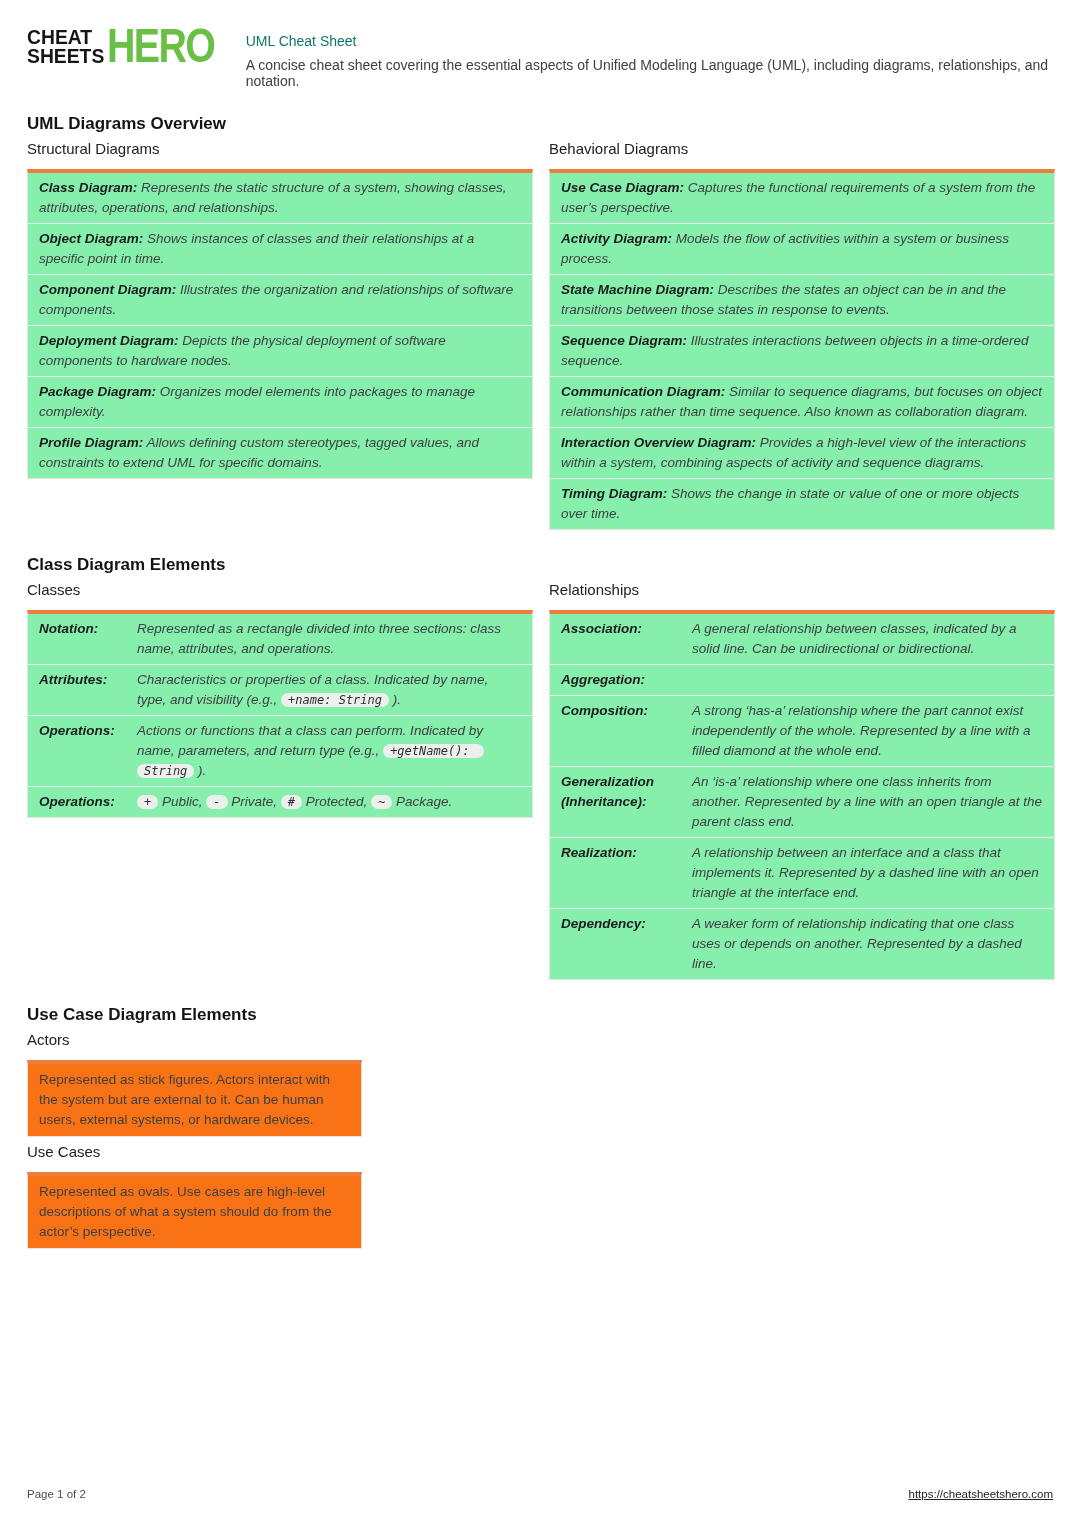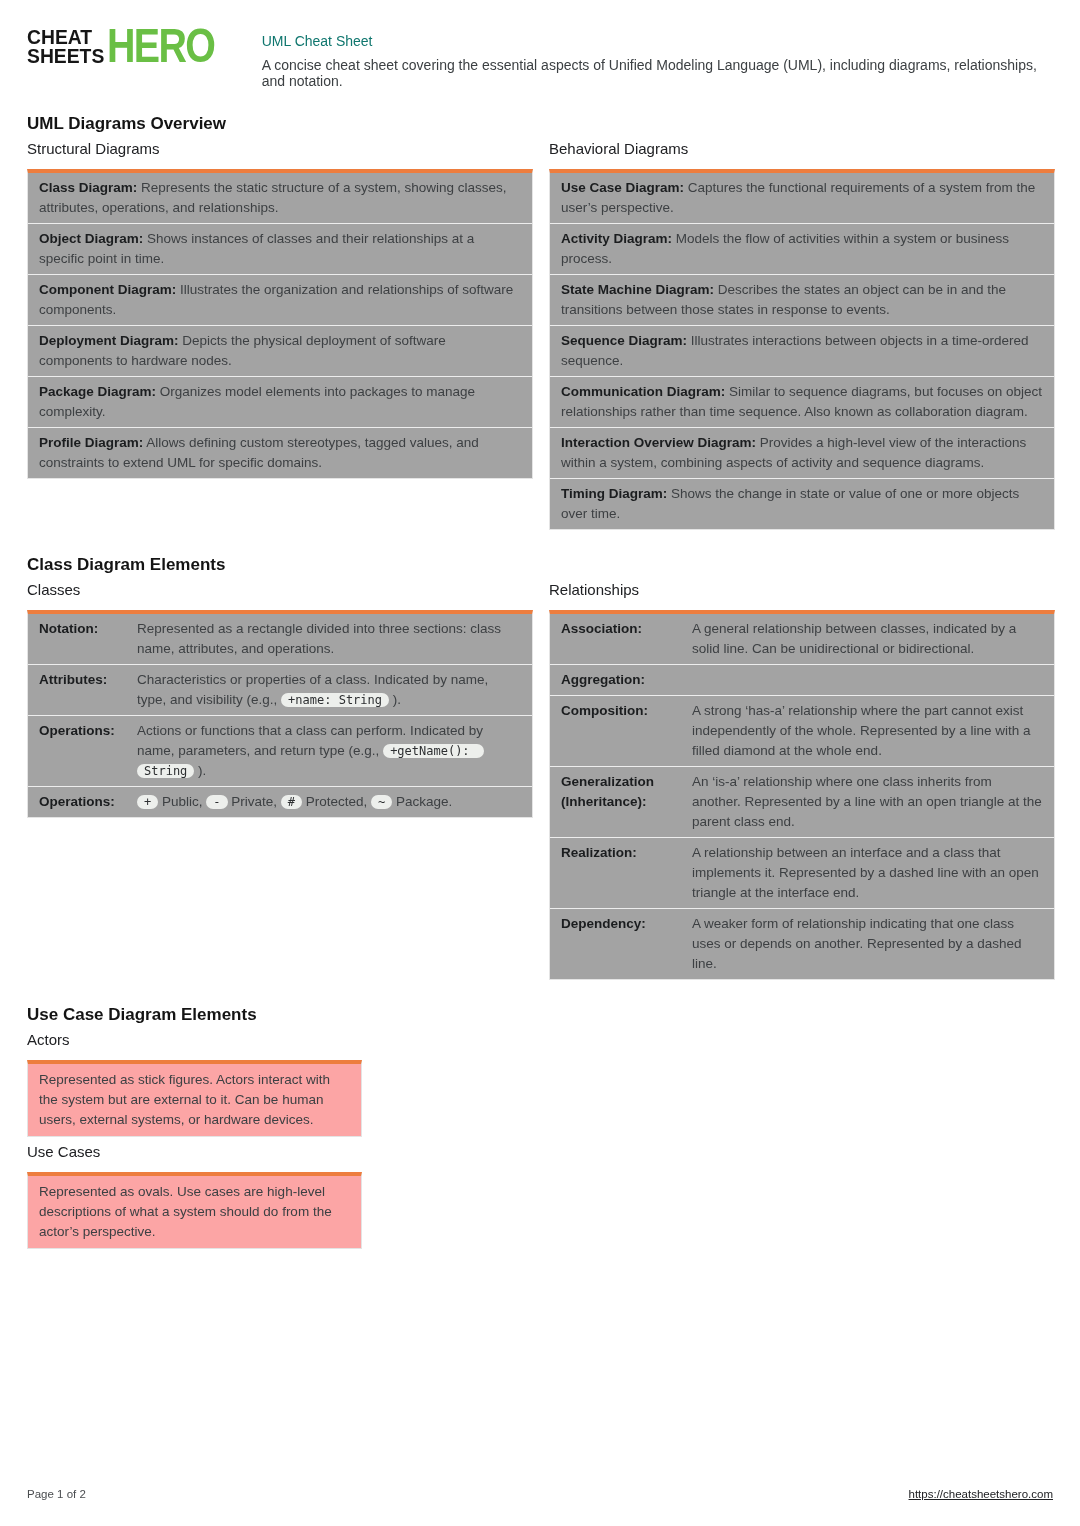--- a/index.html
+++ b/index.html
@@ -16,36 +16,37 @@
   .page{
     position:relative;
     width:1080px;height:1526px;
     background:#fff;
     font-family:"Liberation Sans", sans-serif;
     color:var(--body);
     padding:27px 27px 0 27px;
     overflow:hidden;
   }
   
-  .header{display:flex;align-items:flex-start;gap:24px;}
+  .header{display:flex;align-items:flex-start;gap:8px;}
   .logo{display:flex;align-items:center;flex:0 0 auto;cursor:default;}
   .logo-black{display:flex;flex-direction:column;font-weight:bold;font-size:21px;line-height:19px;letter-spacing:0;color:#161616;transform:scaleX(.92);transform-origin:left center;}
   .logo-green{font-weight:bold;font-size:48px;line-height:38px;color:var(--green);letter-spacing:-2px;transform:scaleX(.82);transform-origin:left center;margin-left:-4px;}
   .title-group{padding-top:3px;}
   .doc-title{font-size:14px;font-weight:normal;color:#0f766e;line-height:22px;}
   .doc-subtitle{font-size:14px;color:#3c4043;margin-top:5px;line-height:16px;}
   
   h2.section-heading{font-size:17px;font-weight:bold;color:#141414;margin-top:24px;line-height:21px;}
   .cols{display:flex;gap:16px;align-items:flex-start;}
   .col{width:506px;flex:0 0 auto;}
   h3.col-heading{font-size:15px;font-weight:normal;color:#202124;margin-top:5px;margin-bottom:11px;line-height:19px;}
   .card{
-    background:#a3a3a3;
+    background:#86efac;
     border:1px solid var(--border);
     border-top:4px solid var(--orange);
+    font-style:italic;
   }
   .irow{
     padding:5px 11px;
     font-size:13.5px;line-height:20px;color:var(--body);
     border-bottom:1px solid var(--sep);
   }
   .irow:last-child{border-bottom:none;}
   .rlabel{color:#1b1d1f;font-weight:bold;}
   .drow{
     display:grid;
@@ -63,21 +64,21 @@
     padding:0 7px;
     font-family:"DejaVu Sans Mono", monospace;
     font-size:12px;
     color:#2d2f31;
     -webkit-box-decoration-break:clone;
     box-decoration-break:clone;
     white-space:pre-wrap;
   }
   .note-box{
     width:335px;
-    background:#fca5a5;
+    background:#f97316;
     border:1px solid var(--border);
     border-top:4px solid var(--orange);
     padding:6px 11px;
     font-size:13.5px;line-height:20px;color:var(--body);
   }
   
   .footer{
     position:absolute;left:27px;right:27px;bottom:26px;
     display:flex;justify-content:space-between;align-items:baseline;
     font-size:11.5px;color:#4a4d50;

